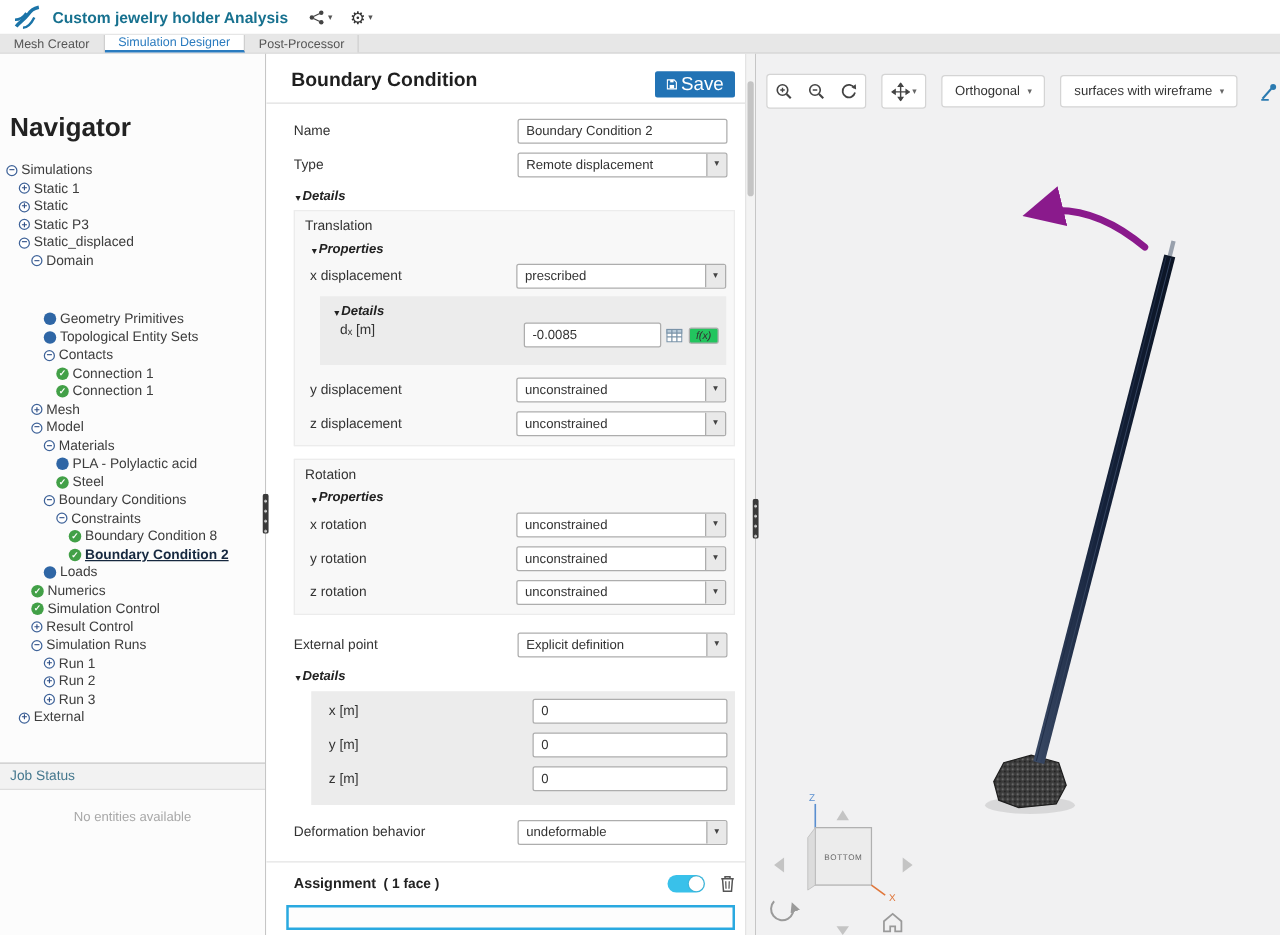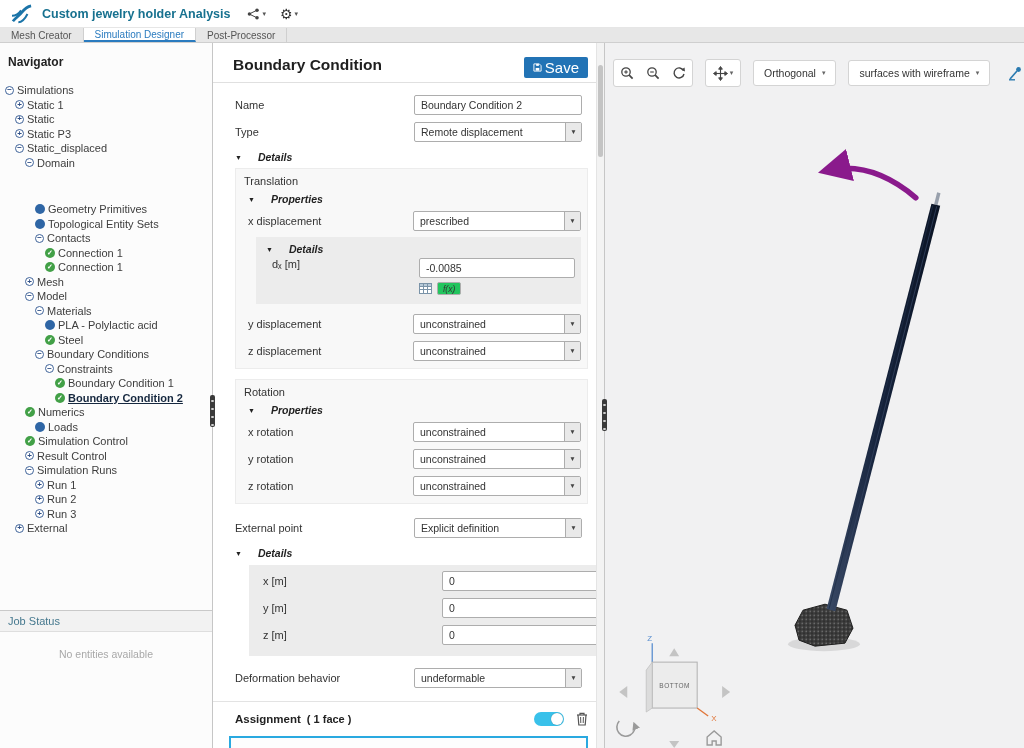--- a/index.html
+++ b/index.html
@@ -16,21 +16,21 @@
   
   .tabbar { height:15px; display:flex; background:#e7e7e7; border-bottom:1px solid #cfcfcf; }
   .tab { padding:0 11px; font-size:10px; display:flex; align-items:center; border-right:1px solid #cfcfcf; color:#555; background:#e7e7e7; cursor:pointer; white-space:nowrap; }
   .tab.active { background:#fff; color:#2a7bbf; border-bottom:2px solid #2a7bbf; }
 
   
   .main { display:flex; height:705px; position:relative; }
 
   
   .nav { width:213px; flex:none; background:#fcfcfc; border-right:1px solid #c6c6c6; display:flex; flex-direction:column; overflow:hidden; }
-  .nav-title { font-size:12px; font-weight:600; color:#222; padding:12px 10px 4px 8px; }
+  .nav-title { font-size:21px; font-weight:600; color:#222; padding:12px 10px 4px 8px;margin-top:36px; }
   .tree { padding-top:10px; }
   .titem { display:flex; align-items:center; height:14.5px; font-size:11px; color:#3d3d3d; cursor:pointer; white-space:nowrap; }
   .ti { width:10px; height:10px; border-radius:50%; margin-right:3px; flex:none; display:flex; align-items:center; justify-content:center; }
   .ti.expand-minus, .ti.expand-plus { width:9px; height:9px; border:1px solid #3f6399; color:#2f4f86; font-size:8px; background:#fff; font-weight:bold; line-height:1; }
   .ti.dot { background:#2f66a5; }
   .ti.check { background:#42a047; color:#fff; font-size:7px; font-weight:bold; }
   .titem.sel .tlabel { font-weight:bold; text-decoration:underline; color:#16283f; }
   .job { margin-top:auto; }
   .job-bar { border-top:1px solid #c9c9c9; border-bottom:1px solid #dedede; background:#f2f2f2; padding:4px 8px; font-size:11px; color:#45788e; }
   .job-empty { text-align:center; color:#a8a8a8; font-size:10.5px; padding:16px 6px 88px; }
@@ -40,32 +40,32 @@
   .panel-head { display:flex; align-items:flex-start; padding:12px 16px 4px 20px; border-bottom:1px solid #e0e0e0; }
   .panel-head h2 { font-size:15.5px; font-weight:600; color:#1f1f1f; width:150px; line-height:1.35; }
   .save-btn { margin-left:auto; margin-top:2px; display:flex; align-items:center; gap:3px; background:#2273b5; color:#fff; border:none; border-radius:2px; font-size:15px; height:21px; padding:0 9px; cursor:pointer; font-family:inherit; }
   .panel-body { padding:8px 0 0 0; }
   .frow { display:flex; align-items:center; min-height:27px; padding:1px 22px 1px 22px; }
   .flabel { flex:1; font-size:11px; color:#333; padding-right:6px; }
   .ftext { width:168px; height:20px; border:1px solid #adadad; border-radius:2px; font-size:10.5px; padding:0 6px; color:#333; font-family:inherit; flex:none; }
   .fselect { width:168px; height:20px; border:1px solid #adadad; border-radius:2px; background:#fff; display:flex; align-items:center; cursor:pointer; flex:none; overflow:hidden; }
   .sval { flex:1; font-size:10.5px; color:#333; padding:0 6px; white-space:nowrap; overflow:hidden; }
   .scaret { width:16px; align-self:stretch; border-left:1px solid #adadad; background:#e9e9e9; display:flex; align-items:center; justify-content:center; font-size:6.5px; color:#444; flex:none; }
-  .sect { display:flex; align-items:center; gap:16px; font-size:10.5px; font-style:italic; font-weight:bold; color:#222; padding:6px 14px 3px 22px; cursor:pointer; }
+  .sect { display:flex; align-items:flex-end; gap:0; font-size:10.5px; font-style:italic; font-weight:bold; color:#222; padding:6px 14px 3px 22px; cursor:pointer; }
   .sect .tri { font-size:7px; font-style:normal; }
   .group { margin:2px 16px 10px 22px; background:#f8f8f8; border:1px solid #ececec; padding-bottom:4px; }
   .group .frow { padding:2px 6px 2px 12px; }
   .group .sect { padding:4px 6px 2px 12px; }
   .gtitle { font-size:11px; color:#333; padding:6px 8px 2px 8px; }
   .subpanel { margin:3px 6px 6px 20px; background:#ececec; padding:2px 0 8px; }
   .subpanel .sect { padding:4px 6px 2px 10px; }
   .subpanel .frow { padding:1px 6px 1px 16px; align-items:flex-start; }
-  .subpanel.ext { margin:3px 0 8px 36px; }
+  .subpanel.ext { margin:3px 16px 8px 36px; }
   .subpanel.ext .frow { align-items:center; padding:2px 6px 2px 14px; }
-  .numcol { width:156px; flex:none; display:flex; flex-direction:column; gap:4px; }
+  .numcol { width:156px; flex:none; display:flex; gap:4px; }
   .fnum { height:20px; border:1px solid #adadad; border-radius:2px; font-size:10.5px; padding:0 6px; width:100%; background:#fff; font-family:inherit; color:#333; }
   .fnum.short { width:156px; flex:none; }
   .fxrow { display:flex; gap:5px; align-items:center; }
   .fx-btn { font-size:8.5px; font-style:italic; border:1px solid #adadad; background:#22c55e; border-radius:2px; padding:0 5px; height:13px; color:#333; cursor:pointer; font-family:inherit;text-align:center; }
   .divider { border-top:1px solid #e3e3e3; margin-top:10px; }
   .assign { display:flex; align-items:center; padding:10px 16px 6px 22px; font-size:11.5px; color:#222; }
   .assign .alabel, .assign .acount { font-weight:bold; }
   .assign .acount { margin-left:6px; font-size:11px; }
   .toggle { width:30px; height:14px; border-radius:8px; background:#39c1ea; position:relative; margin-left:auto; cursor:pointer; flex:none; }
   .knob { position:absolute; right:1px; top:1px; width:12px; height:12px; border-radius:50%; background:#fff; box-shadow:0 0 1px rgba(0,0,0,.4); }
@@ -202,33 +202,33 @@
         <div class="titem" style="padding-left: 35px;">
           <span class="ti expand-minus">−</span>
           <span class="tlabel">Boundary Conditions</span>
         </div>
         <div class="titem" style="padding-left: 45px;">
           <span class="ti expand-minus">−</span>
           <span class="tlabel">Constraints</span>
         </div>
         <div class="titem" style="padding-left: 55px;">
           <span class="ti check">✓</span>
-          <span class="tlabel">Boundary Condition 1</span>
+          <span class="tlabel">Boundary Condition 8</span>
         </div>
         <div class="titem sel" style="padding-left: 55px;">
           <span class="ti check">✓</span>
           <span class="tlabel">Boundary Condition 2</span>
-        </div>
-        <div class="titem" style="padding-left: 25px;">
-          <span class="ti check">✓</span>
-          <span class="tlabel">Numerics</span>
         </div>
         <div class="titem" style="padding-left: 35px;">
           <span class="ti dot"></span>
           <span class="tlabel">Loads</span>
+        </div>
+        <div class="titem" style="padding-left: 25px;">
+          <span class="ti check">✓</span>
+          <span class="tlabel">Numerics</span>
         </div>
         <div class="titem" style="padding-left: 25px;">
           <span class="ti check">✓</span>
           <span class="tlabel">Simulation Control</span>
         </div>
         <div class="titem" style="padding-left: 25px;">
           <span class="ti expand-plus">+</span>
           <span class="tlabel">Result Control</span>
         </div>
         <div class="titem" style="padding-left: 25px;">

